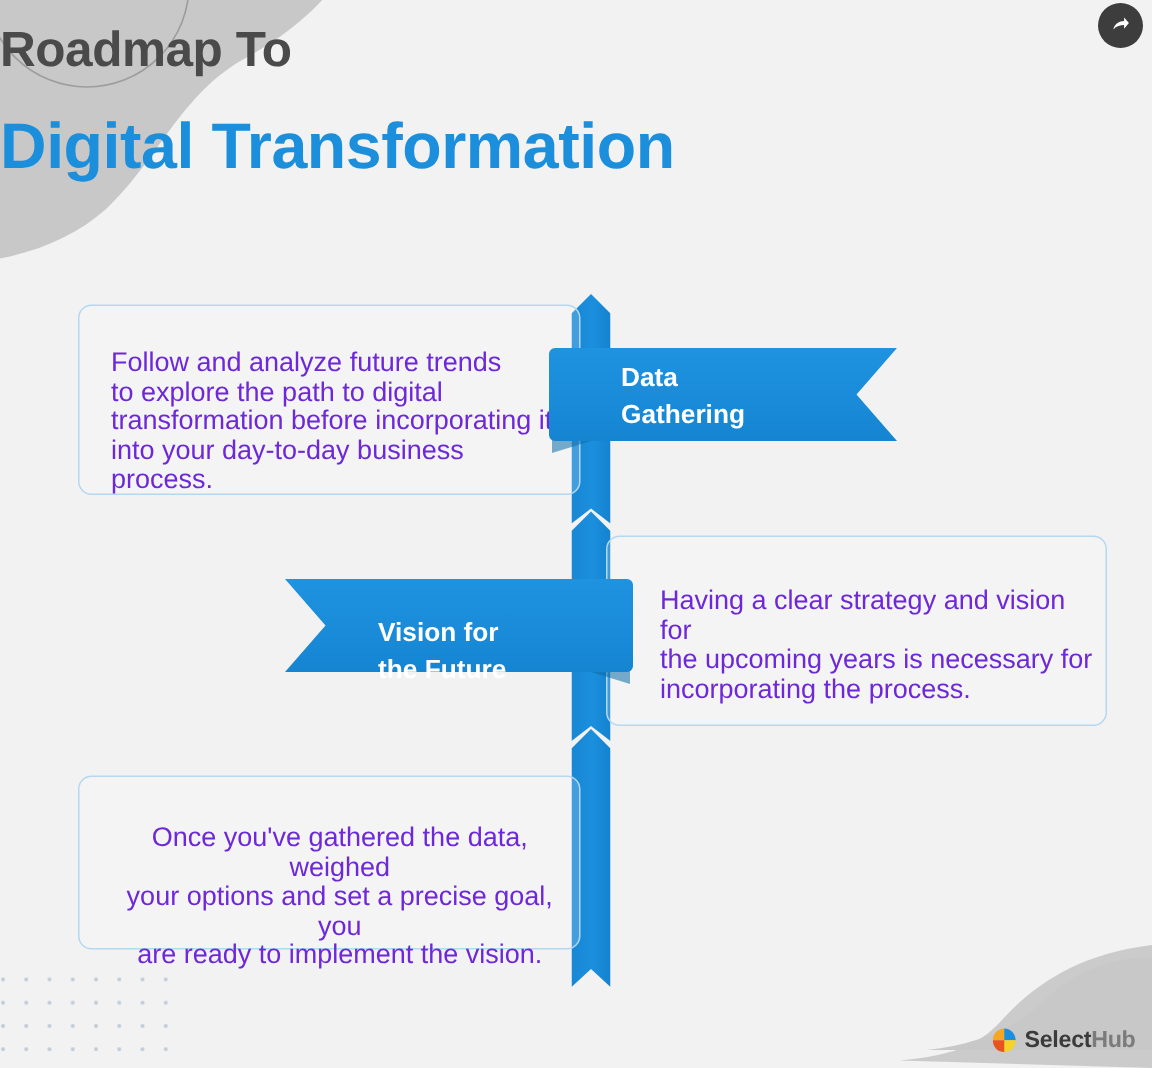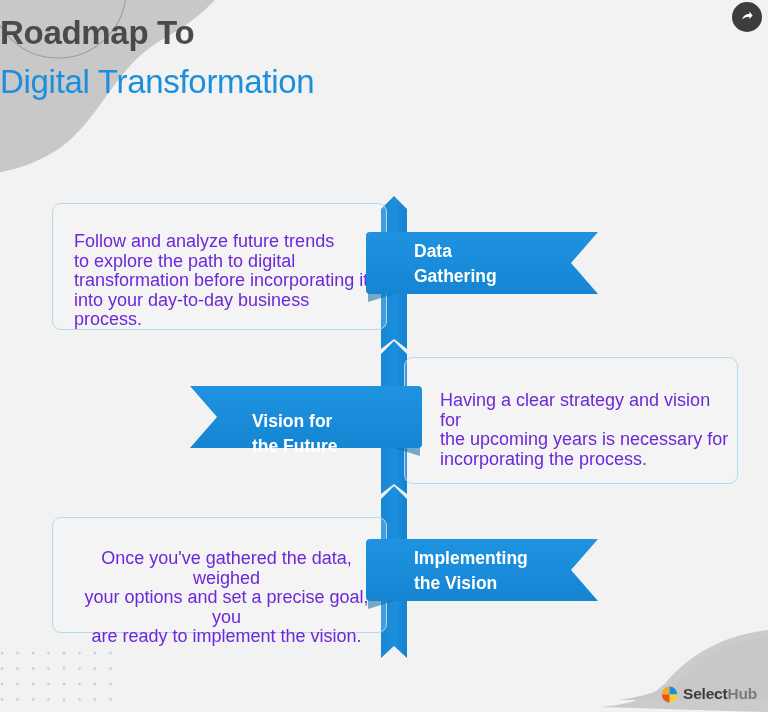--- a/index.html
+++ b/index.html
@@ -39,26 +39,26 @@
     text-align: left;
   }
   #title-line1 {
     font-size: 33px;
     font-weight: bold;
     color: #4a4a4a;
     letter-spacing: -0.3px;
     line-height: 1.18;
   }
   #title-line2 {
-    font-size: 33px;
-    font-weight: normal;
+    font-size: 43px;
+    font-weight: bold;
     color: #1c8fdc;
     letter-spacing: -0.3px;
     line-height: 1.18;
-    margin-top: 10px;
+    margin-top: 20px;
   }
 
   
   #share-button {
     position: absolute;
     right: 6px;
     top: 2px;
     width: 30px;
     height: 30px;
     border-radius: 50%;
@@ -113,21 +113,21 @@
     white-space: pre-line;
     z-index: 2;
   }
 
   
   #logo {
     position: absolute;
     right: 11px;
     bottom: 9px;
     display: flex;
-    align-items: flex-end;
+    align-items: flex-start;
     gap: 5px;
   }
   #logo-text {
     font-size: 15.5px;
     font-weight: bold;
     color: #3b3b3b;
     letter-spacing: -0.2px;
   }
   #logo-text .hub { color: #7b7b7b; font-weight: bold; }
 </style>
@@ -233,34 +233,20 @@
     </svg>
     <div class="banner-label" style="left:62px; top:23px;">Vision for
 the Future</div>
   </div>
 
   <div class="panel" style="left:52px; top:517px; width:335px; height:116px;"></div>
   <div class="panel-text" style="left:74px; top:549px; width:305px;text-align:center;">Once you've gathered the data, weighed
 your options and set a precise goal, you
 are ready to implement the vision.</div>
 
-  <div class="banner" style="left:366px; top:539px; width:232px;">
-    <svg class="banner-svg" viewBox="0 0 232 62" width="232" height="62">
-      <defs>
-        <linearGradient id="bg3" x1="0" y1="0" x2="0" y2="1">
-          <stop offset="0%" stop-color="#1f93e0"></stop>
-          <stop offset="100%" stop-color="#1585d2"></stop>
-        </linearGradient>
-      </defs>
-      <path d="M 2 44 L 2 70 L 28 62 L 28 44 Z" fill="#0d6ca8" opacity="0.55"></path>
-      <path d="M 4 0 L 232 0 L 205 31 L 232 62 L 4 62 A 4 4 0 0 1 0 58 L 0 4 A 4 4 0 0 1 4 0 Z" fill="url(#bg3)"></path>
-    </svg>
-    <div class="banner-label" style="left:48px; top:7px;">Implementing
-the Vision</div>
-  </div>
 
   <div id="logo">
     <svg width="17" height="17" viewBox="0 0 17 17">
       <path d="M8.5 8.5 L8.5 0.6 C4.2 0.6 0.9 4 0.9 8.5 Z" fill="#f5a623"></path>
       <path d="M8.5 8.5 L16.1 8.5 C16.1 4 12.8 0.6 8.5 0.6 Z" fill="#1c8fdc"></path>
       <path d="M8.5 8.5 L8.5 16.4 C12.8 16.4 16.1 13 16.1 8.5 Z" fill="#f5d327"></path>
       <path d="M8.5 8.5 L0.9 8.5 C0.9 13 4.2 16.4 8.5 16.4 Z" fill="#e8541e"></path>
     </svg>
     <div id="logo-text"><span>Select</span><span class="hub">Hub</span></div>
   </div>

